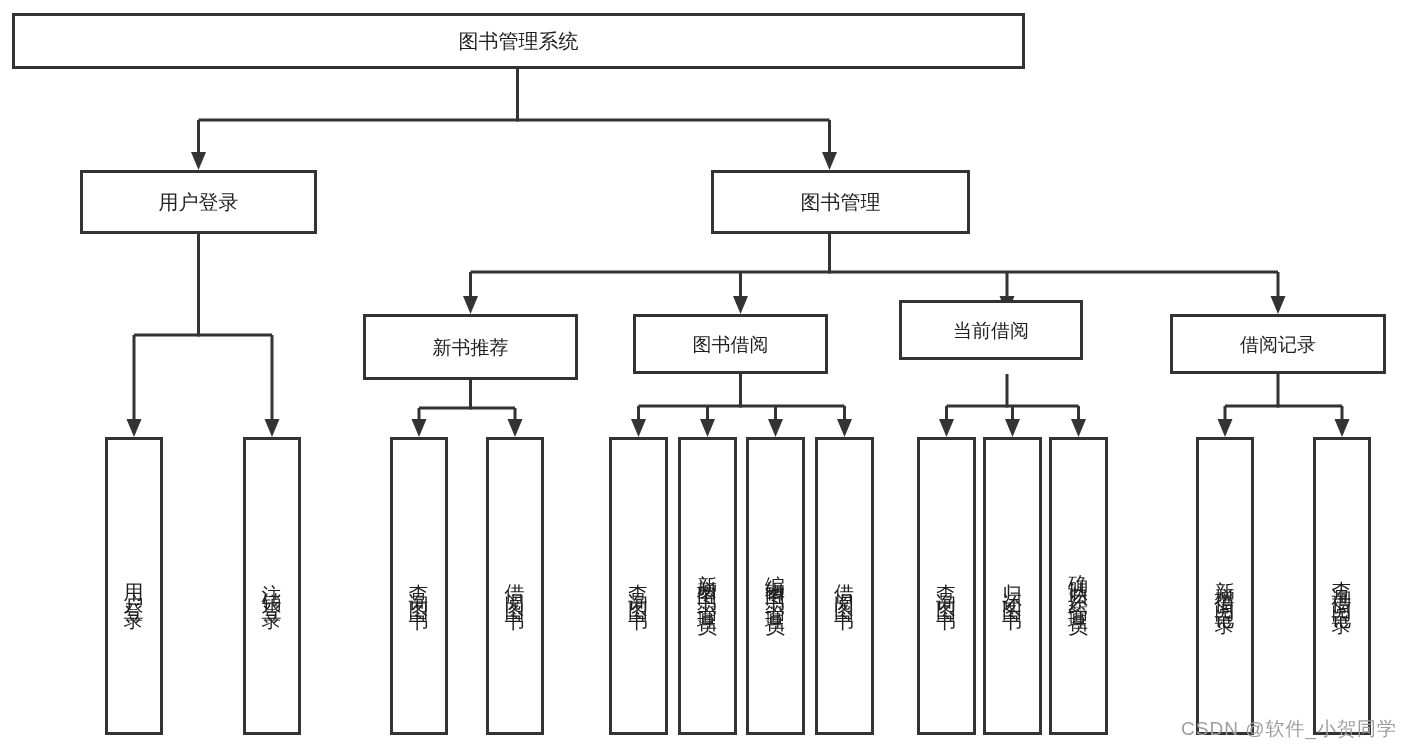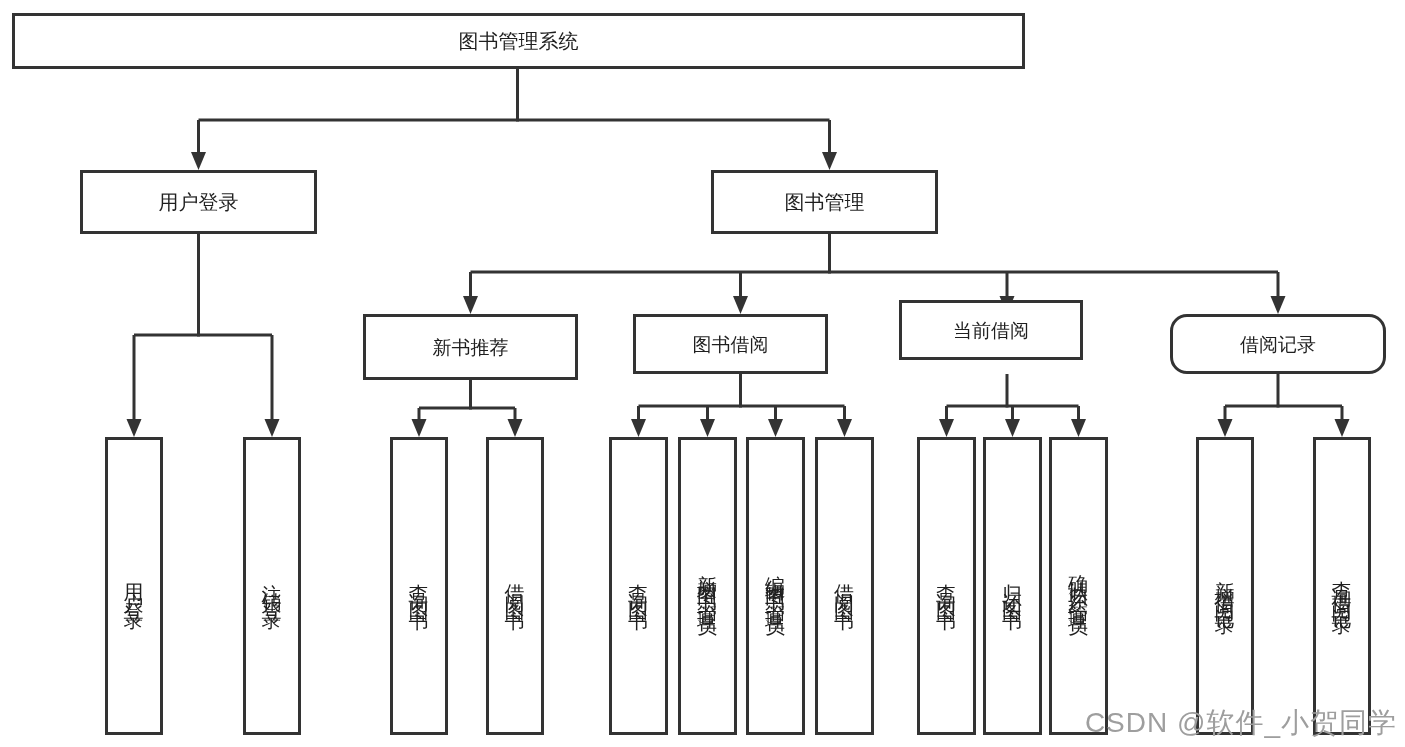--- a/index.html
+++ b/index.html
@@ -40,21 +40,21 @@
   .vbox {
     writing-mode: vertical-rl;
     text-orientation: mixed;
     letter-spacing: 9px;
     font-size: 20px;
   }
   .watermark {
     position: absolute;
     right: 8px;
     bottom: 5px;
-    font-size: 28px;
+    font-size: 19px;
     letter-spacing: 1px;
     color: var(--wm);
     z-index: 10;
     white-space: nowrap;
     margin-top: 16px;
   }
 </style>
 </head>
 <body>
 
@@ -133,34 +133,34 @@
     </g>
   </svg>
 
   <div class="box" style="left:12px; top:13px; width:1013px; height:56px;">
     <span>图书管理系统</span>
   </div>
 
   <div class="box" style="left:80px; top:170px; width:237px; height:64px;">
     <span>用户登录</span>
   </div>
-  <div class="box" style="left:711px; top:170px; width:227px; height:64px;">
+  <div class="box" style="left:711px; top:170px; width:259px; height:64px;">
     <span>图书管理</span>
   </div>
 
   <div class="box lvl3" style="left:363px; top:314px; width:215px; height:66px;">
     <span>新书推荐</span>
   </div>
   <div class="box lvl3" style="left:633px; top:314px; width:195px; height:60px;">
     <span>图书借阅</span>
   </div>
   <div class="box lvl3" style="left:899px; top:300px; width:184px; height:60px;">
     <span>当前借阅</span>
   </div>
-  <div class="box lvl3" style="left:1170px; top:314px; width:216px; height:60px;border-radius:17px;">
+  <div class="box lvl3" style="left:1170px; top:314px; width:216px; height:60px;">
     <span>借阅记录</span>
   </div>
 
   <div class="box vbox" style="left:105px; top:437px; width:58px; height:298px;">
     <span>用户登录</span>
   </div>
   <div class="box vbox" style="left:243px; top:437px; width:58px; height:298px;">
     <span>注销登录</span>
   </div>
 

